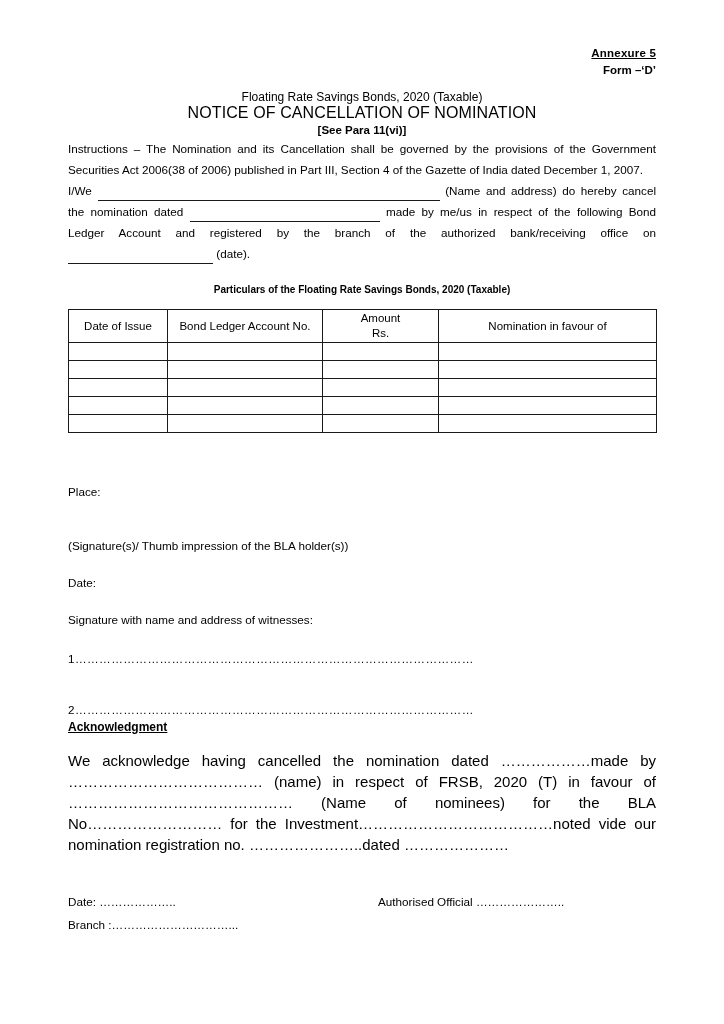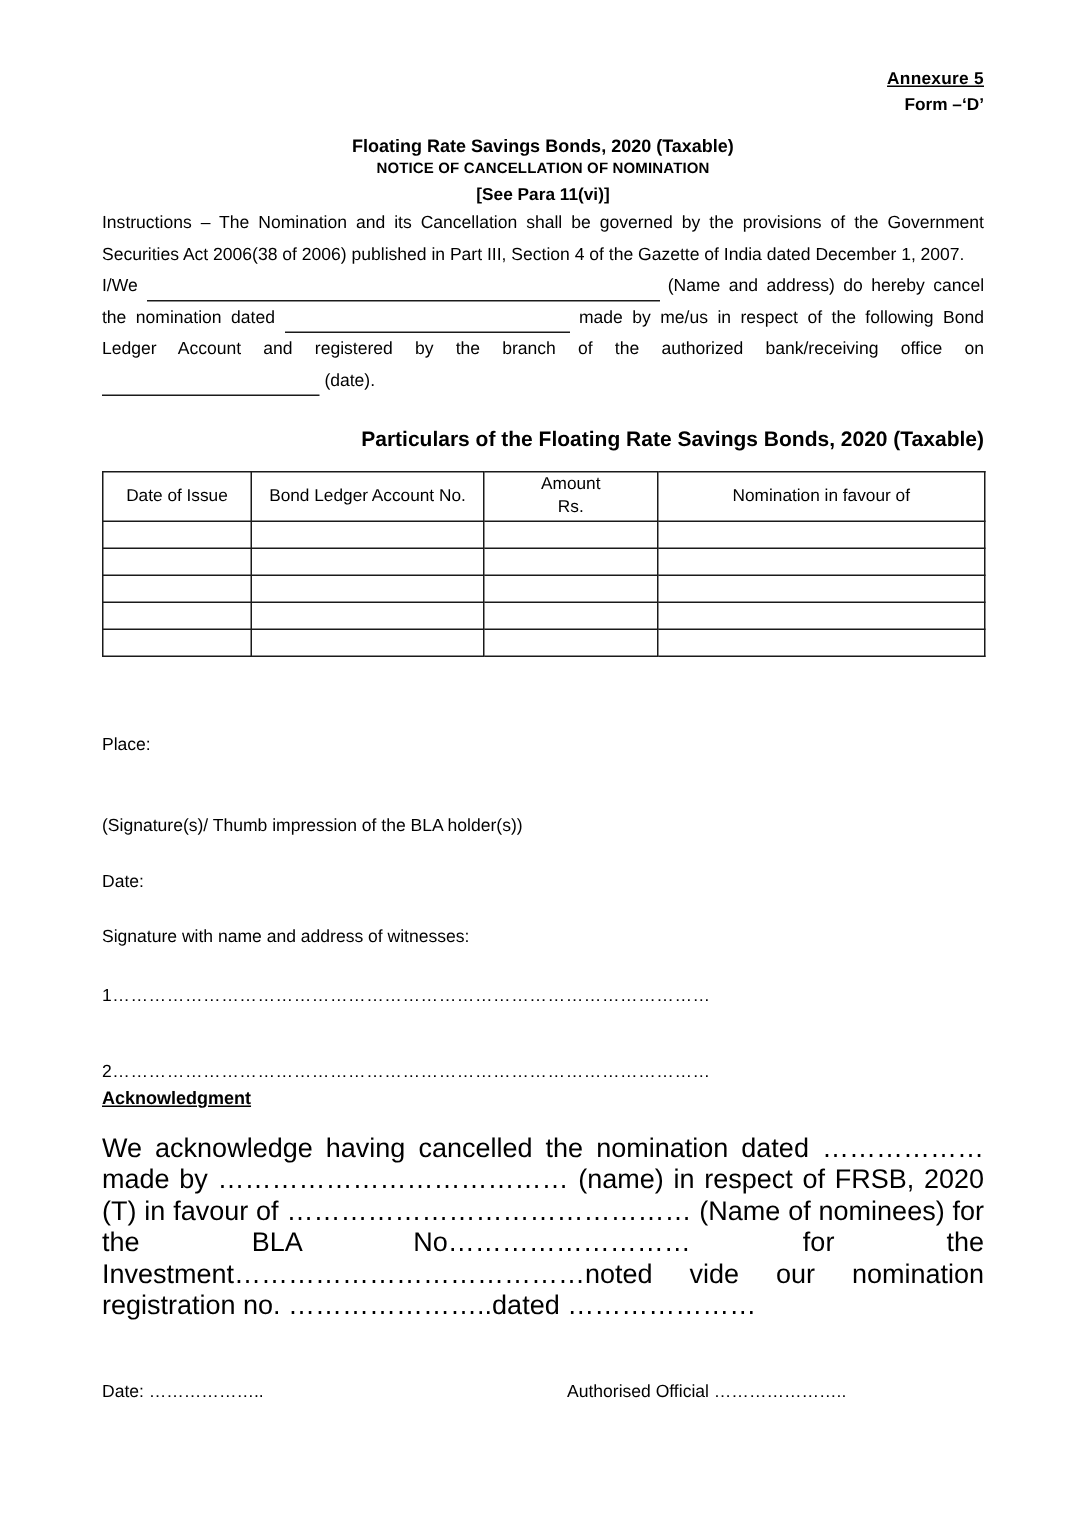--- a/index.html
+++ b/index.html
@@ -44,25 +44,25 @@
   .form-line { }
 
   
   .title-block {
     margin-top: 10px;
     text-align: center;
     line-height: 16px;
   }
   .title-1 {
     font-size: 12px;
-    font-weight: bold;
+    font-weight: normal;
   }
   .title-2 {
-    font-size: 10px;
-    font-weight: bold;
+    font-size: 16px;
+    font-weight: normal;
     letter-spacing: 0.1px;
   }
   .title-3 {
     font-size: 11.5px;
     font-weight: bold;
     margin-top: 1px;
   }
 
   
   p.para {
@@ -84,22 +84,22 @@
     vertical-align: bottom;
     height: 12px;
   }
   .blank-name { width: 342px; }
   .blank-dated { width: 190px; }
   .blank-date { width: 145px; }
 
   
   .particulars-heading {
     margin-top: 20px;
-    text-align: right;
-    font-size: 14px;
+    text-align: center;
+    font-size: 10px;
     font-weight: bold;
   }
 
   
   table.particulars {
     margin-top: 14px;
     border-collapse: collapse;
     width: 588px;
     table-layout: fixed;
   }
@@ -149,21 +149,21 @@
 
   
   .ack-heading {
     text-align: left;
     font-size: 12px;
     font-weight: bold;
     text-decoration: underline;
   }
   .ack-para {
     margin-top: 16px;
-    font-size: 18px;
+    font-size: 15px;
     line-height: 21px;
     text-align: justify;
   }
 
   
   .footer-block {
     margin-top: 36px;
     font-size: 11.7px;
     line-height: 21px;
     position: relative;
@@ -278,16 +278,17 @@
     </div>
 
     <div class="ack-heading">Acknowledgment</div>
     <p class="ack-para">We acknowledge having cancelled the nomination dated ………………made by ………………………………… (name) in respect of FRSB, 2020 (T) in favour of ……………………………………… (Name of nominees) for the BLA No……………………… for the Investment…………………………………noted vide our nomination registration no. …………………..dated …………………</p>
 
     <div class="footer-block">
       <div class="footer-row-1">
         <span class="footer-date">Date: ………………..</span>
         <span class="footer-official">Authorised Official …………………..</span>
       </div>
+      <div class="footer-branch">Branch :…………………………...</div>
     </div>
 
   </div>
 </div>
 
 </body></html>

